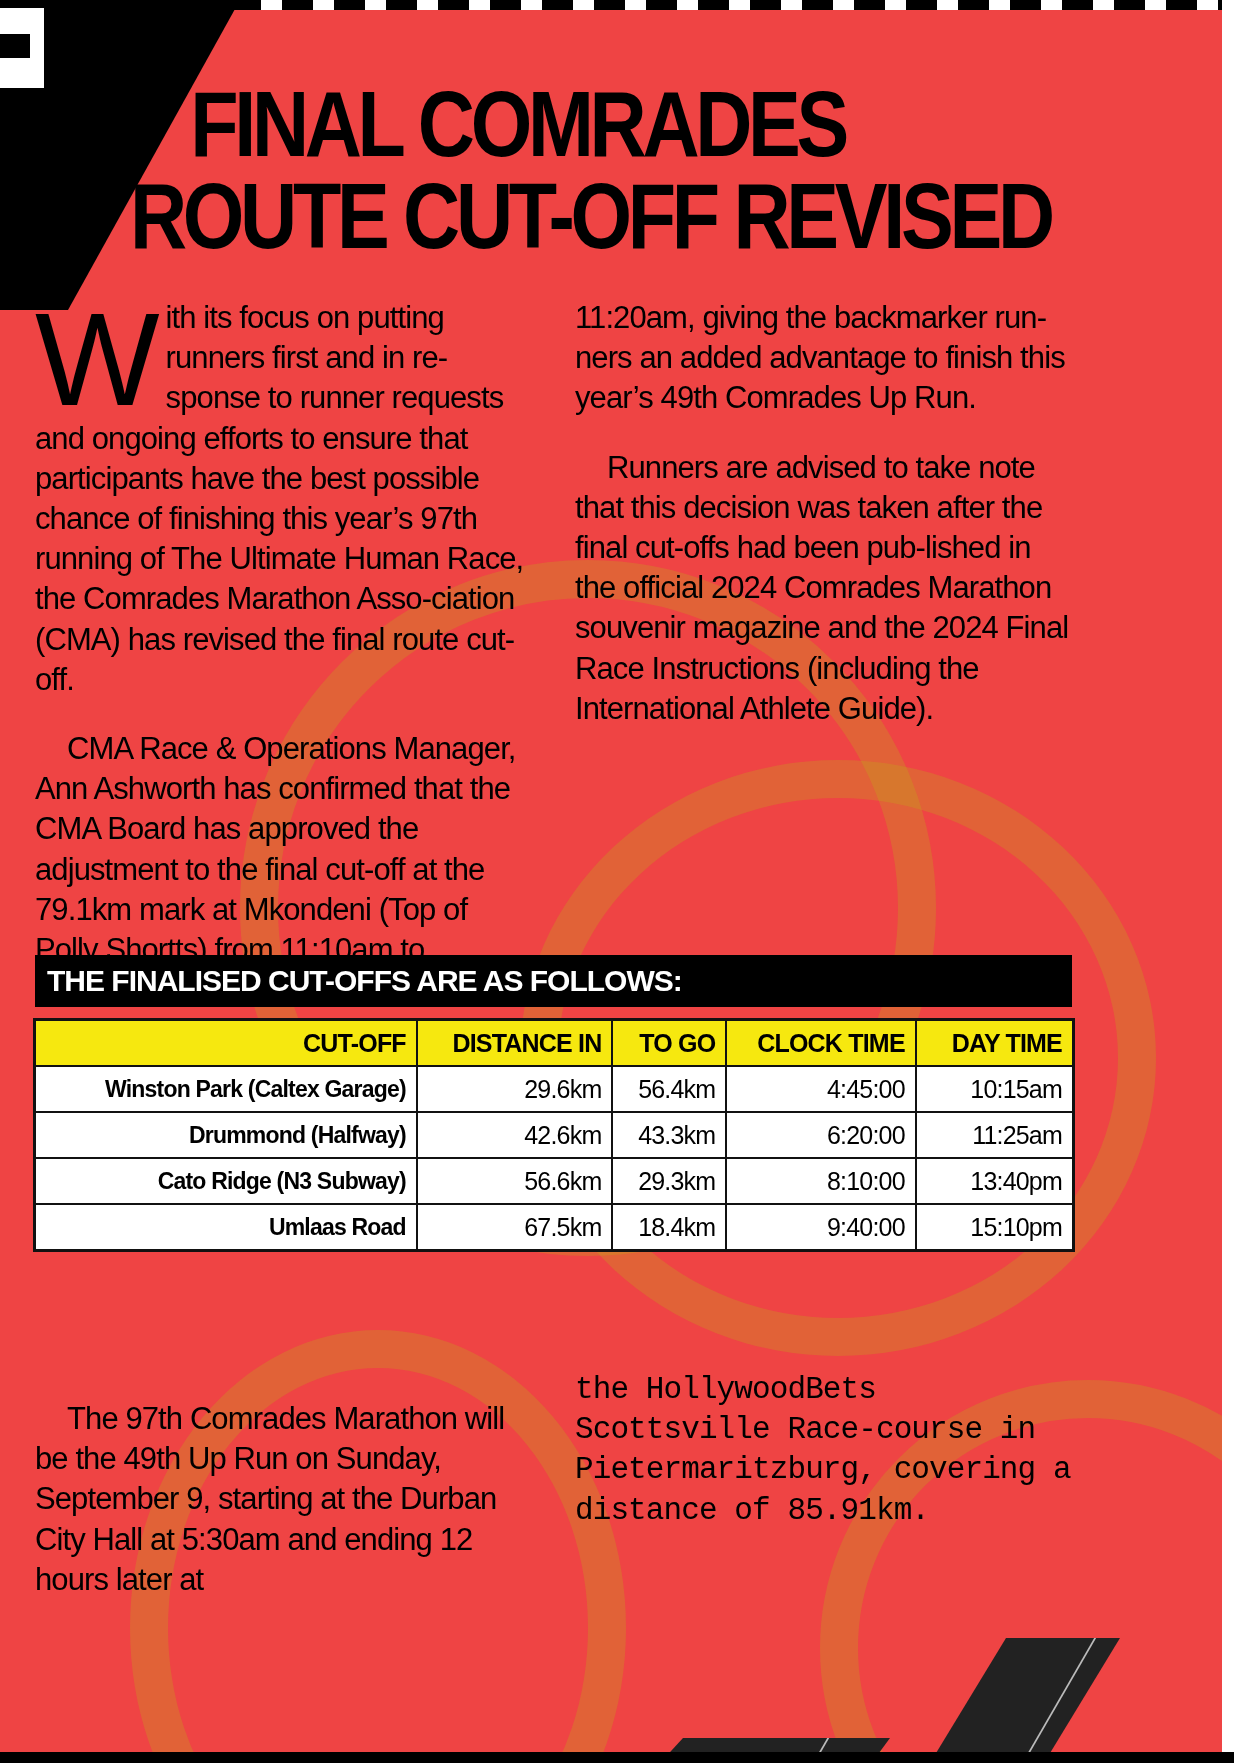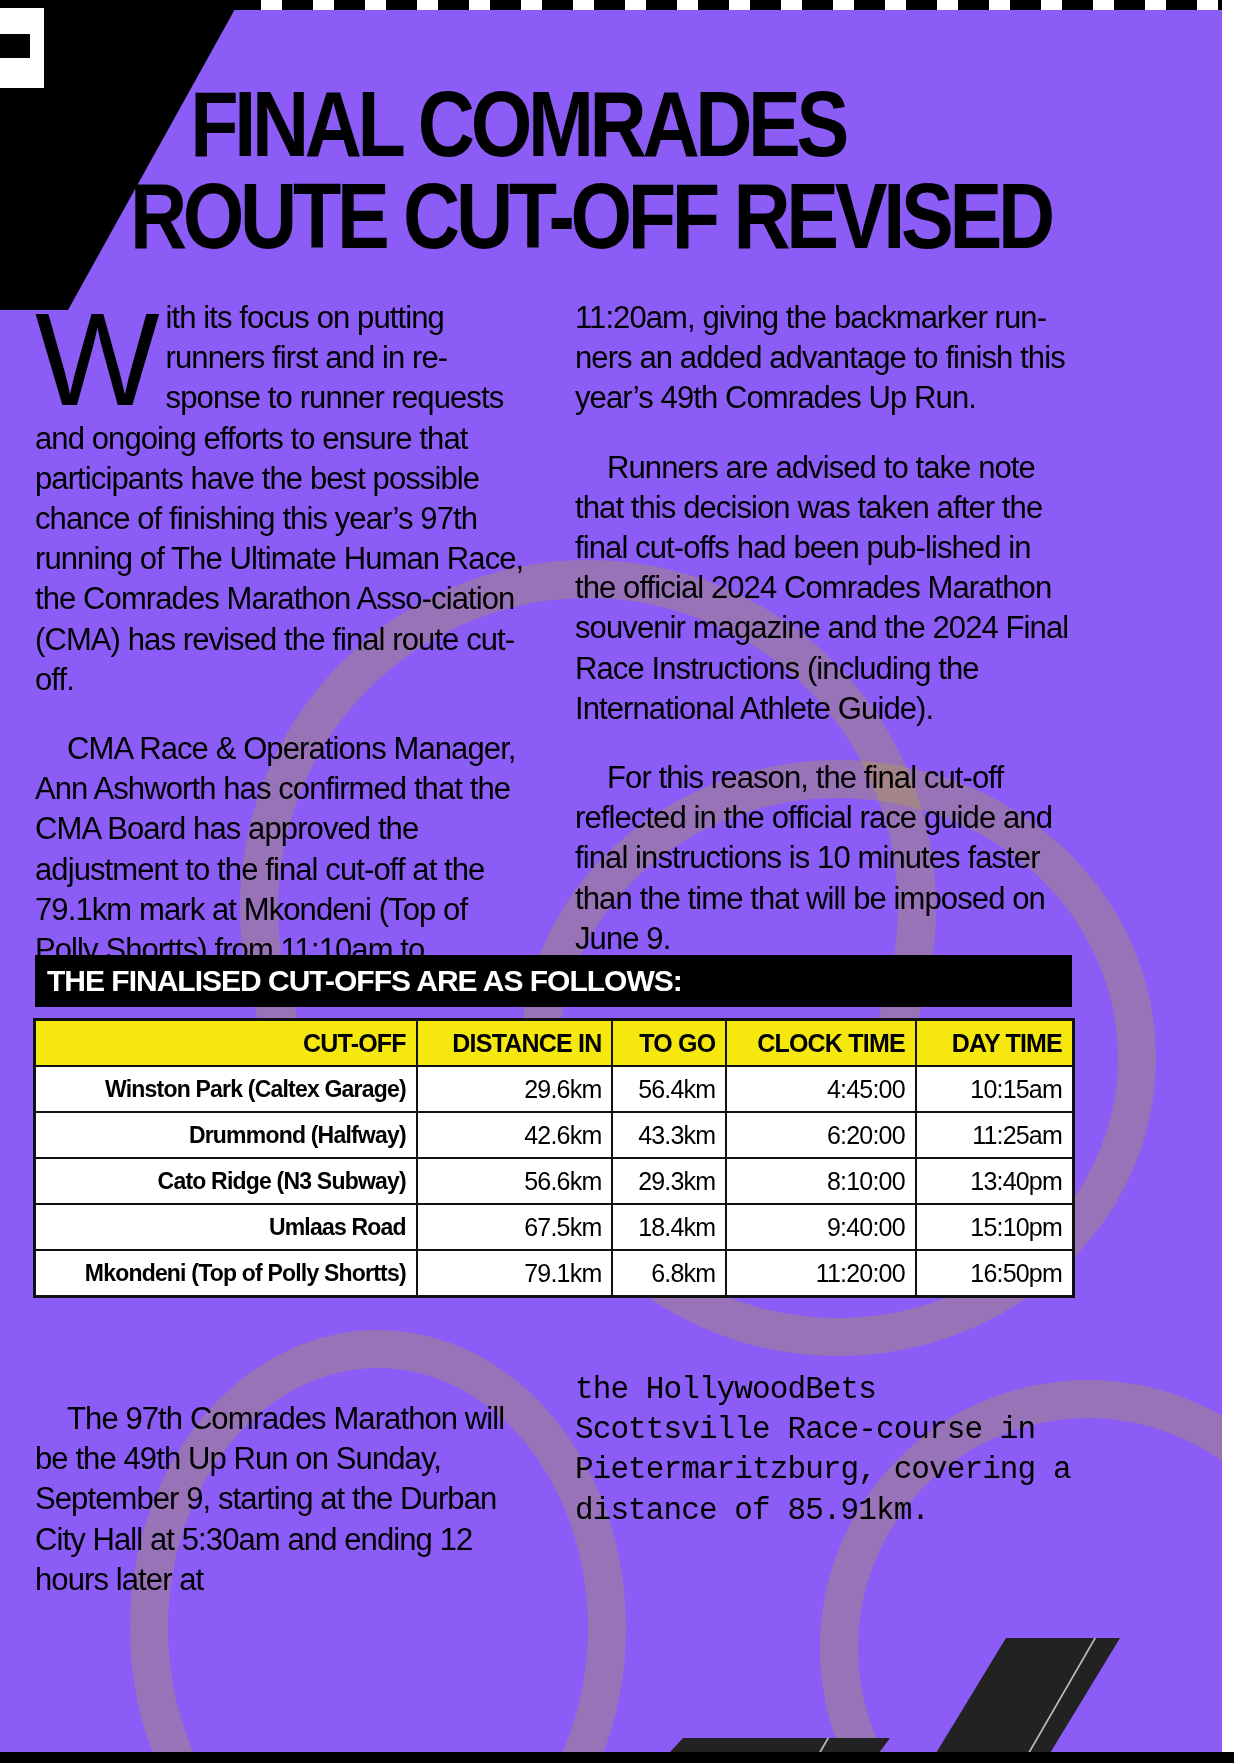--- a/index.html
+++ b/index.html
@@ -3,21 +3,21 @@
 <meta charset="utf-8">
 <style>
   html, body { margin: 0; padding: 0; }
   body {
     width: 1234px; height: 1763px; position: relative; overflow: hidden;
     background: #ffffff;
     font-family: "Liberation Sans", "DejaVu Sans", sans-serif;
   }
   .page {
     position: absolute; left: 0; top: 0; width: 1222px; height: 1763px;
-    background: #8b5cf6; overflow: hidden;
+    background: #ef4444; overflow: hidden;
   }
   
   .top-dashes {
     position: absolute; left: 230px; top: 0; width: 1000px; height: 10px;
     background: repeating-linear-gradient(90deg, #000 0 31px, #fff 31px 52px);
   }
   
   .slab {
     position: absolute; left: 0; top: 0; width: 240px; height: 310px;
     background: #000;
@@ -111,21 +111,20 @@
 
   <div class="col col-left">
     <span class="dropcap">W</span>
     <p>ith its focus on putting runners first and in re-sponse to runner requests and ongoing efforts to ensure that participants have the best possible chance of finishing this year’s 97th running of The Ultimate Human Race, the Comrades Marathon Asso-ciation (CMA) has revised the final route cut-off.</p>
     <p class="indent">CMA Race &amp; Operations Manager, Ann Ashworth has confirmed that the CMA Board has approved the adjustment to the final cut-off at the 79.1km mark at Mkondeni (Top of Polly Shortts) from 11:10am to</p>
   </div>
 
   <div class="col col-right">
     <p>11:20am, giving the backmarker run-ners an added advantage to finish this year’s 49th Comrades Up Run.</p>
     <p class="indent">Runners are advised to take note that this decision was taken after the final cut-offs had been pub-lished in the official 2024 Comrades Marathon souvenir magazine and the 2024 Final Race Instructions (including the International Athlete Guide).</p>
-    <p class="indent">For this reason, the final cut-off reflected in the official race guide and final instructions is 10 minutes faster than the time that will be imposed on June 9.</p>
   </div>
 
   <div class="table-title">
     <span style="text-transform:uppercase;">The finalised cut-offs are as follows:</span>
   </div>
 
   <table class="cutoffs">
     <colgroup>
       <col style="width:384px">
         <col style="width:196px">
@@ -164,27 +163,20 @@
         <td>8:10:00</td>
         <td>13:40pm</td>
       </tr>
       <tr>
         <td class="name">Umlaas Road</td>
         <td>67.5km</td>
         <td>18.4km</td>
         <td>9:40:00</td>
         <td>15:10pm</td>
       </tr>
-      <tr>
-        <td class="name">Mkondeni (Top of Polly Shortts)</td>
-        <td>79.1km</td>
-        <td>6.8km</td>
-        <td>11:20:00</td>
-        <td>16:50pm</td>
-      </tr>
     </tbody>
   </table>
 
   <div class="col col-bl">
     <p class="indent">The 97th Comrades Marathon will be the 49th Up Run on Sunday, September 9, starting at the Durban City Hall at 5:30am and ending 12 hours later at</p>
   </div>
   <div class="col col-br">
     <p>the HollywoodBets Scottsville Race-course in Pietermaritzburg, covering a distance of 85.91km.</p>
   </div>
 

